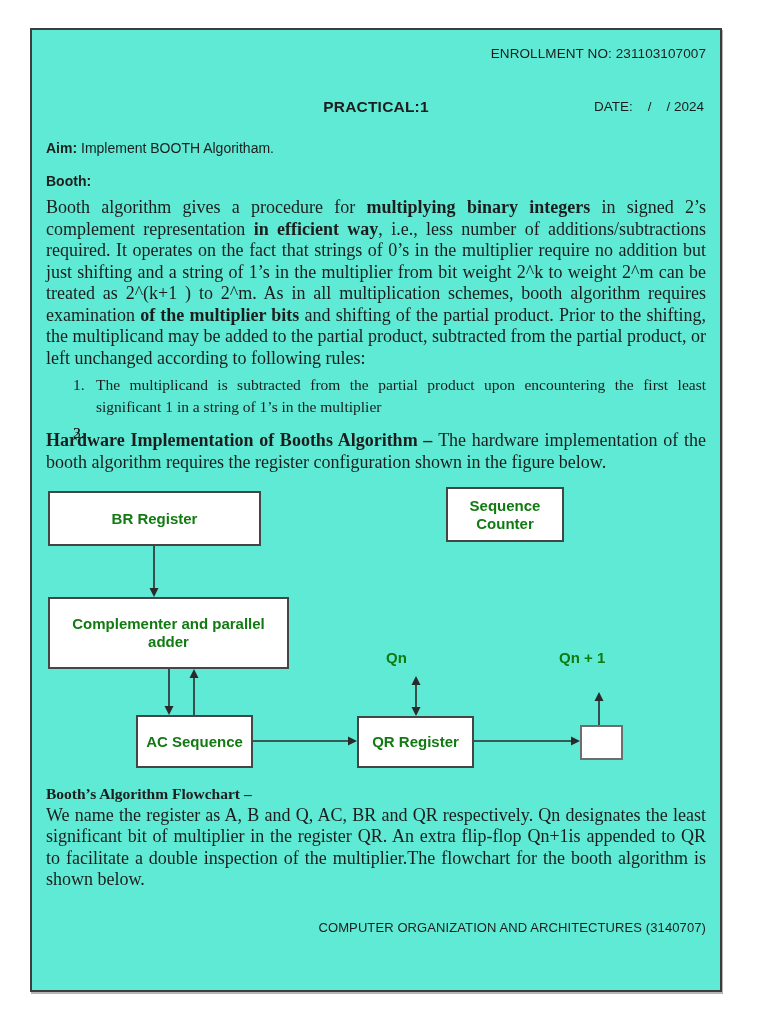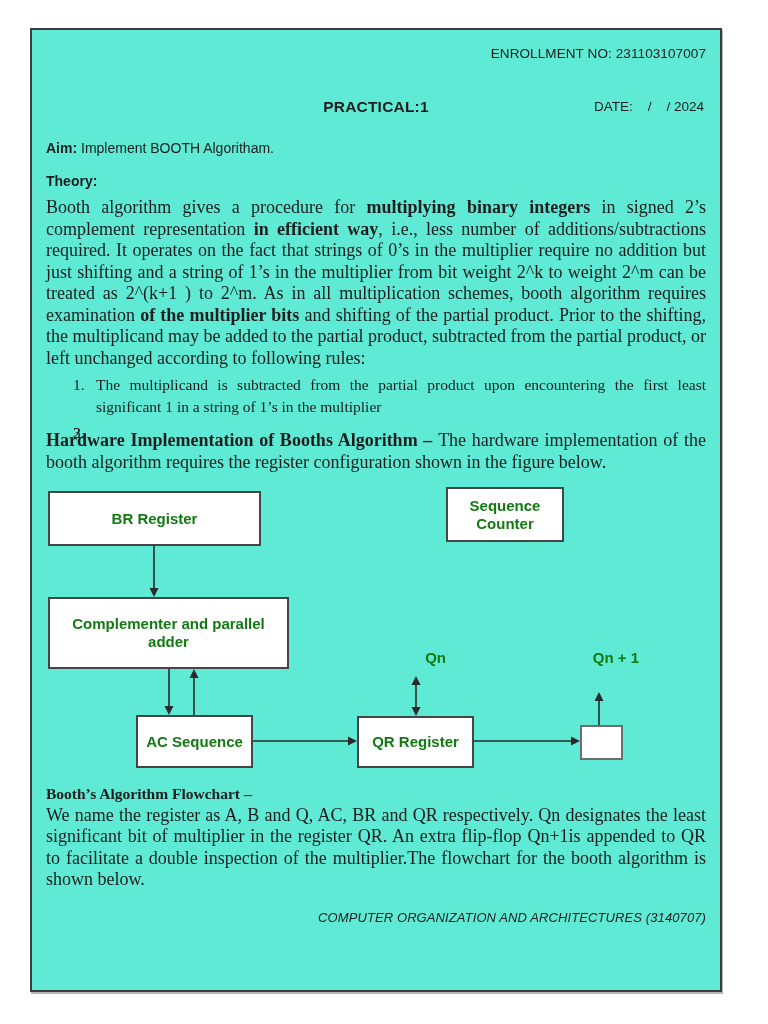--- a/index.html
+++ b/index.html
@@ -101,21 +101,21 @@
   .box-seq  { left: 400px; top: 0;     width: 118px; height: 55px; padding: 8px 14px; }
   .box-comp { left: 2px;   top: 110px; width: 241px; height: 72px; padding: 0 12px; }
   .box-ac   { left: 90px;  top: 228px; width: 117px; height: 53px; }
   .box-qr   { left: 311px; top: 229px; width: 117px; height: 52px; }
   .box-ff   { left: 534px; top: 238px; width: 43px;  height: 35px; border-color: #6e6e6e; }
   .dlabel {
     position: absolute;
     font-weight: bold;
     font-size: 15px;
     color: #117a11;
-    text-align: right;
+    text-align: left;
     z-index: 2;
   }
   .label-qn  { left: 340px; top: 162px; width: 60px; }
   .label-qn1 { left: 513px; top: 162px; width: 80px; }
   .arrow-layer {
     position: absolute;
     left: 0; top: 0;
     width: 680px; height: 292px;
     z-index: 1;
   }
@@ -124,44 +124,43 @@
 
   .flow-heading {
     font-family: "Liberation Serif", serif;
     font-size: 15.5px;
     font-weight: bold;
     margin-top: 4px;
     line-height: 21.5px;
   }
   .flow-par { margin-top: 0; }
   .footer {
-    margin-top: 19px;
+    margin-top: 29px;
     text-align: right;
     font-size: 13px;
     letter-spacing: 0.1px;
-    font-style: italic;
   }
 </style>
 </head>
 <body>
 
 <div class="frame">
 
   <div class="enrollment">ENROLLMENT NO: 231103107007</div>
 
   <div class="title-row">
     <div class="title">PRACTICAL:1</div>
     <span class="date">DATE:    /    / 2024</span>
   </div>
 
   <div class="aim-row">
     <span class="aim-label">Aim:</span><span> Implement BOOTH Algoritham.</span>
   </div>
 
-  <div class="theory-label">Theory:</div>
+  <div class="theory-label">Booth:</div>
 
   <div class="serif-par theory-par">
     <span>Booth algorithm gives a procedure for </span><b>multiplying binary integers</b><span> in signed 2’s complement representation </span><b>in efficient way</b><span>, i.e., less number of additions/subtractions required. It operates on the fact that strings of 0’s in the multiplier require no addition but just shifting and a string of 1’s in the multiplier from bit weight 2^k to weight 2^m can be treated as 2^(k+1 ) to 2^m. As in all multiplication schemes, booth algorithm requires examination </span><b>of the multiplier bits</b><span> and shifting of the partial product. Prior to the shifting, the multiplicand may be added to the partial product, subtracted from the partial product, or left unchanged according to following rules:</span>
   </div>
 
   <div class="rules">
     <div class="rule-item">
       <span class="rule-num">1.</span>
       <span>The multiplicand is subtracted from the partial product upon encountering the first least significant 1 in a string of 1’s in the multiplier</span>
     </div>

